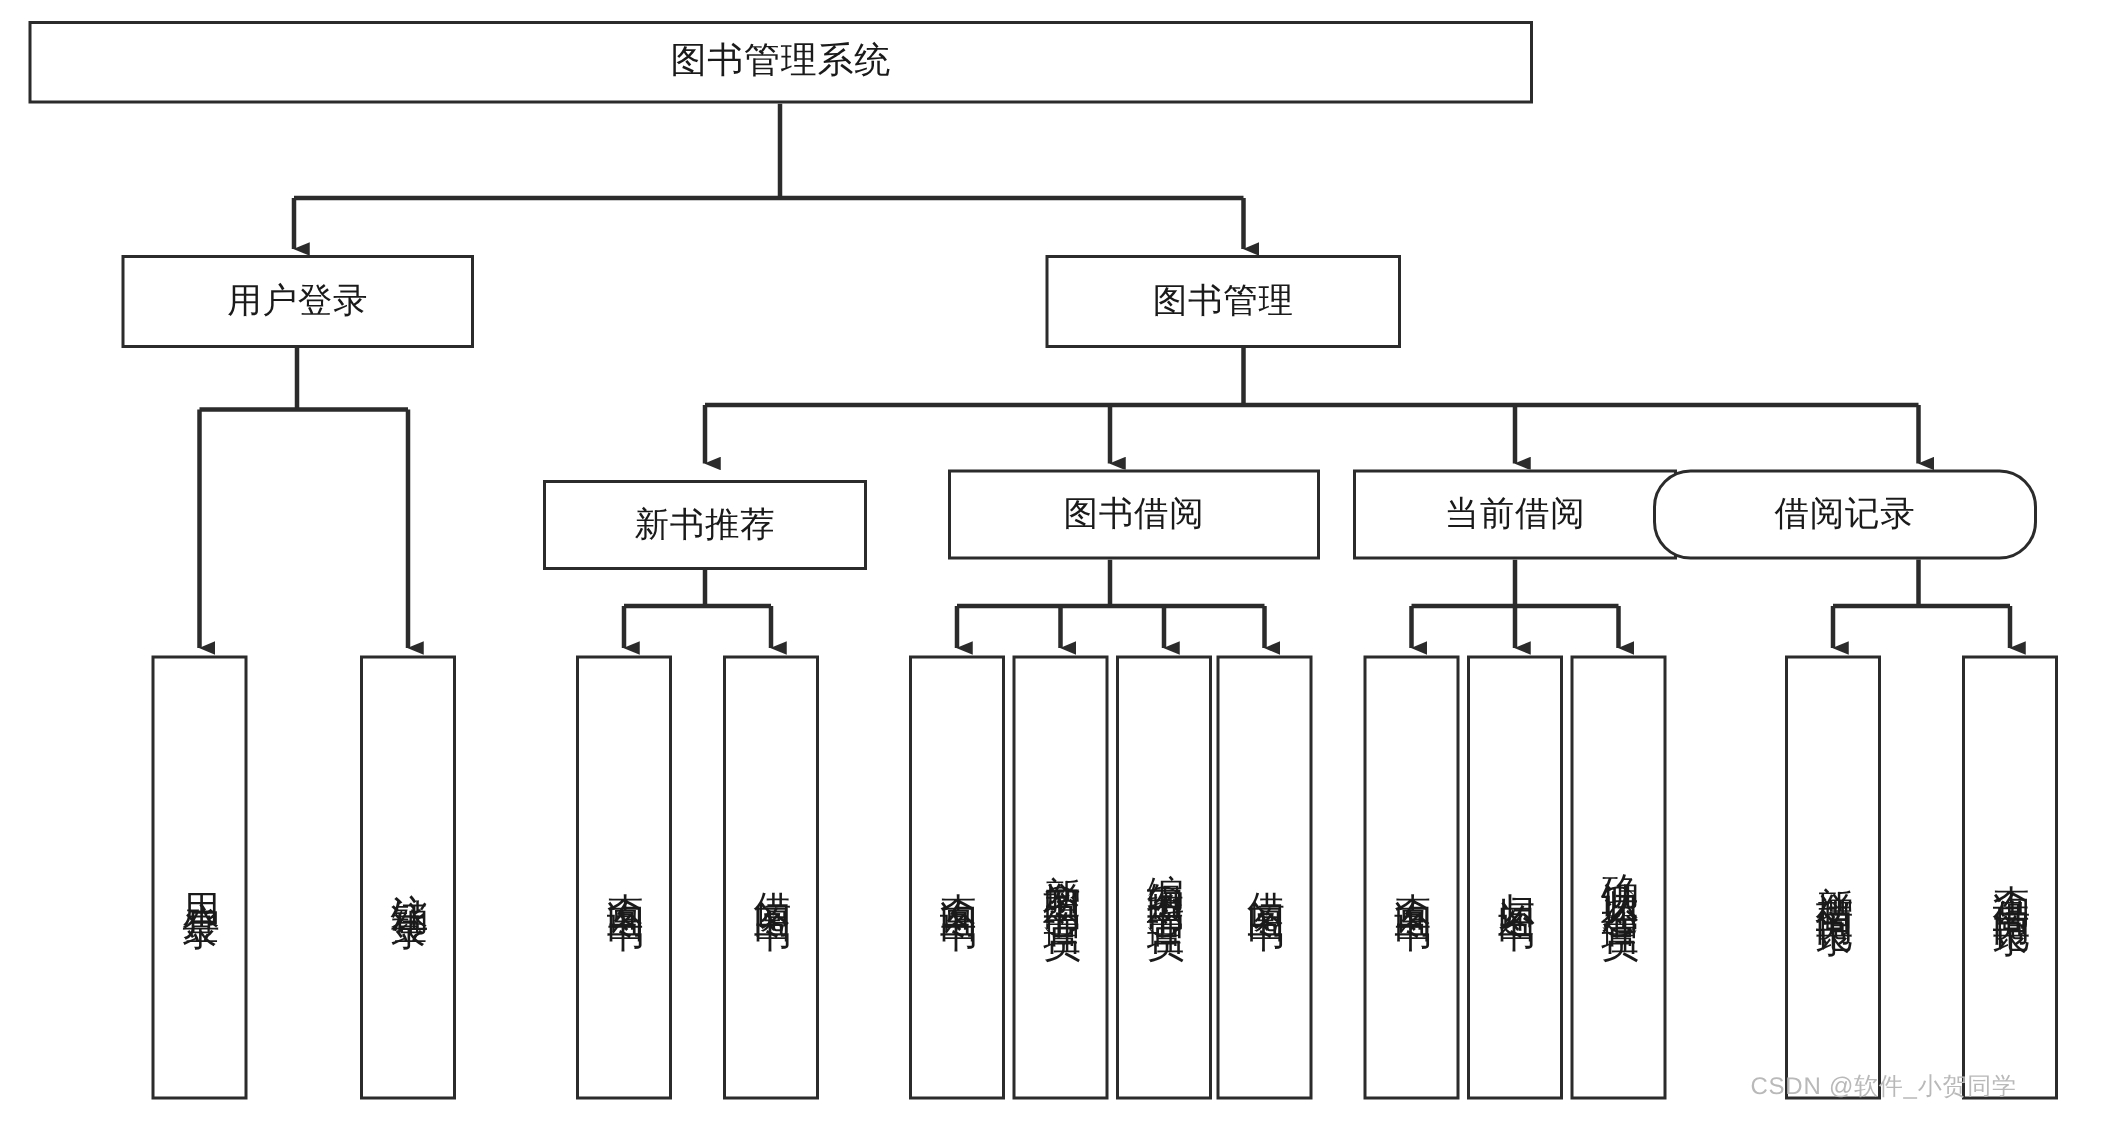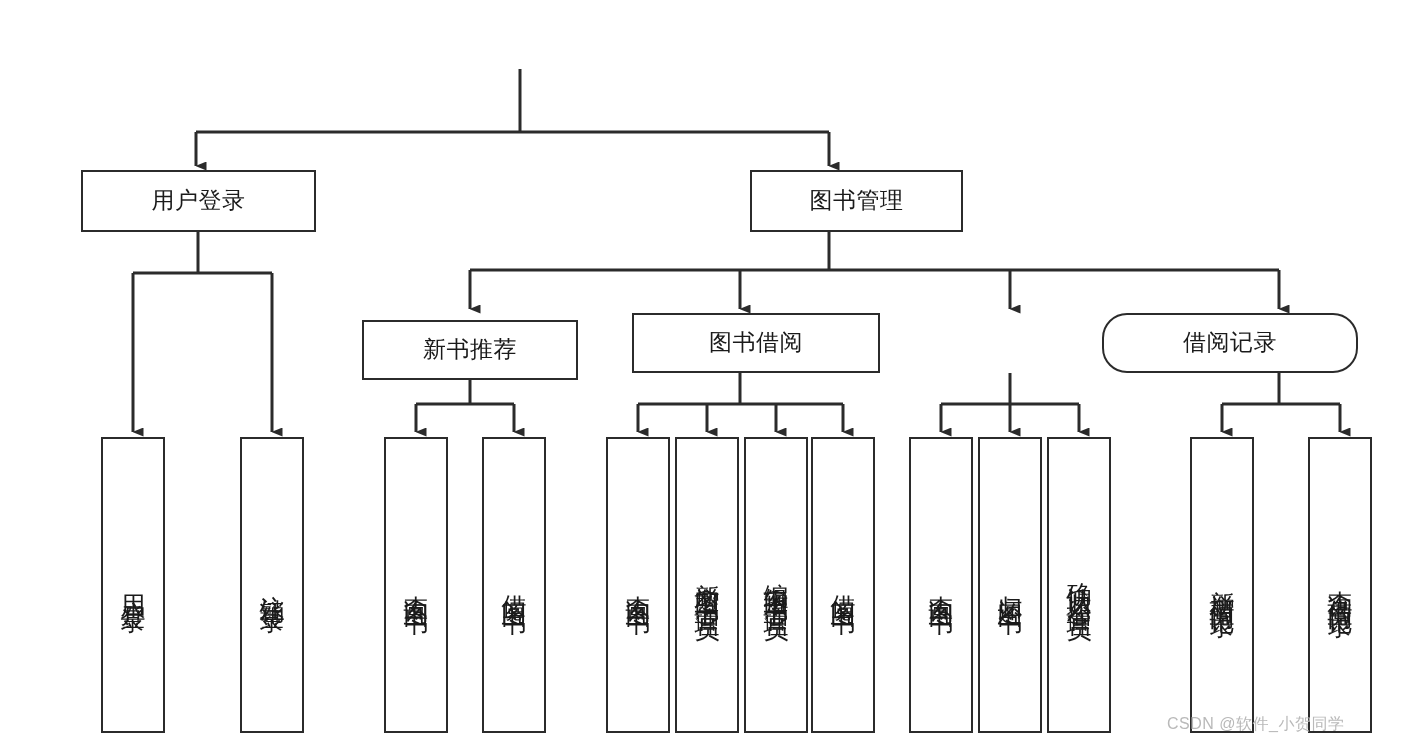--- a/index.html
+++ b/index.html
@@ -121,34 +121,40 @@
       <path d="M1010,404 L1010,432" marker-end="url(#arrowhead)"></path>
       <path d="M1079,404 L1079,432" marker-end="url(#arrowhead)"></path>
 
       <path d="M1279,373 L1279,404"></path>
       <path d="M1222,404 L1340,404"></path>
       <path d="M1222,404 L1222,432" marker-end="url(#arrowhead)"></path>
       <path d="M1340,404 L1340,432" marker-end="url(#arrowhead)"></path>
     </g>
   </svg>
 
+  <div class="node horizontal root" style="left:19px; top:14px; width:1003px; height:55px;">
+    <span class="node-label">图书管理系统</span>
+  </div>
 
   <div class="node horizontal" style="left:81px; top:170px; width:235px; height:62px;">
     <span class="node-label">用户登录</span>
   </div>
-  <div class="node horizontal" style="left:750px; top:170px; width:213px; height:62px;text-align:center;">
+  <div class="node horizontal" style="left:697px; top:170px; width:237px; height:62px;text-align:center;">
     <span class="node-label">图书管理</span>
   </div>
 
   <div class="node horizontal" style="left:362px; top:320px; width:216px; height:60px;">
     <span class="node-label">新书推荐</span>
   </div>
   <div class="node horizontal" style="left:632px; top:313px; width:248px; height:60px;">
     <span class="node-label">图书借阅</span>
   </div>
+  <div class="node horizontal" style="left:902px; top:313px; width:216px; height:60px;">
+    <span class="node-label">当前借阅</span>
+  </div>
   <div class="node horizontal" style="left:1102px; top:313px; width:256px; height:60px;border-radius:25px;">
     <span class="node-label">借阅记录</span>
   </div>
 
   <div class="node vertical" style="left:101px; top:437px; width:64px; height:296px;">
     <span class="node-label">用户登录</span>
   </div>
   <div class="node vertical" style="left:240px; top:437px; width:64px; height:296px;">
     <span class="node-label">注销登录</span>
   </div>

